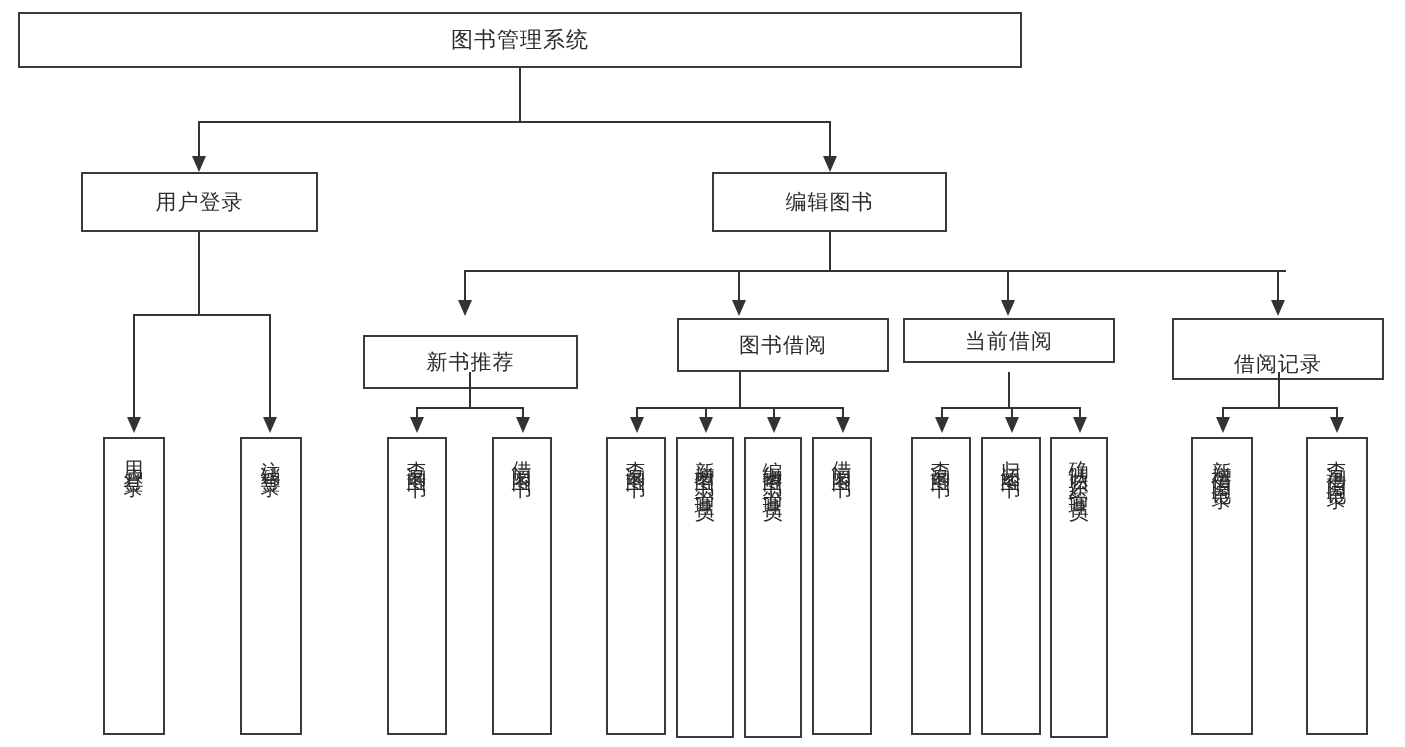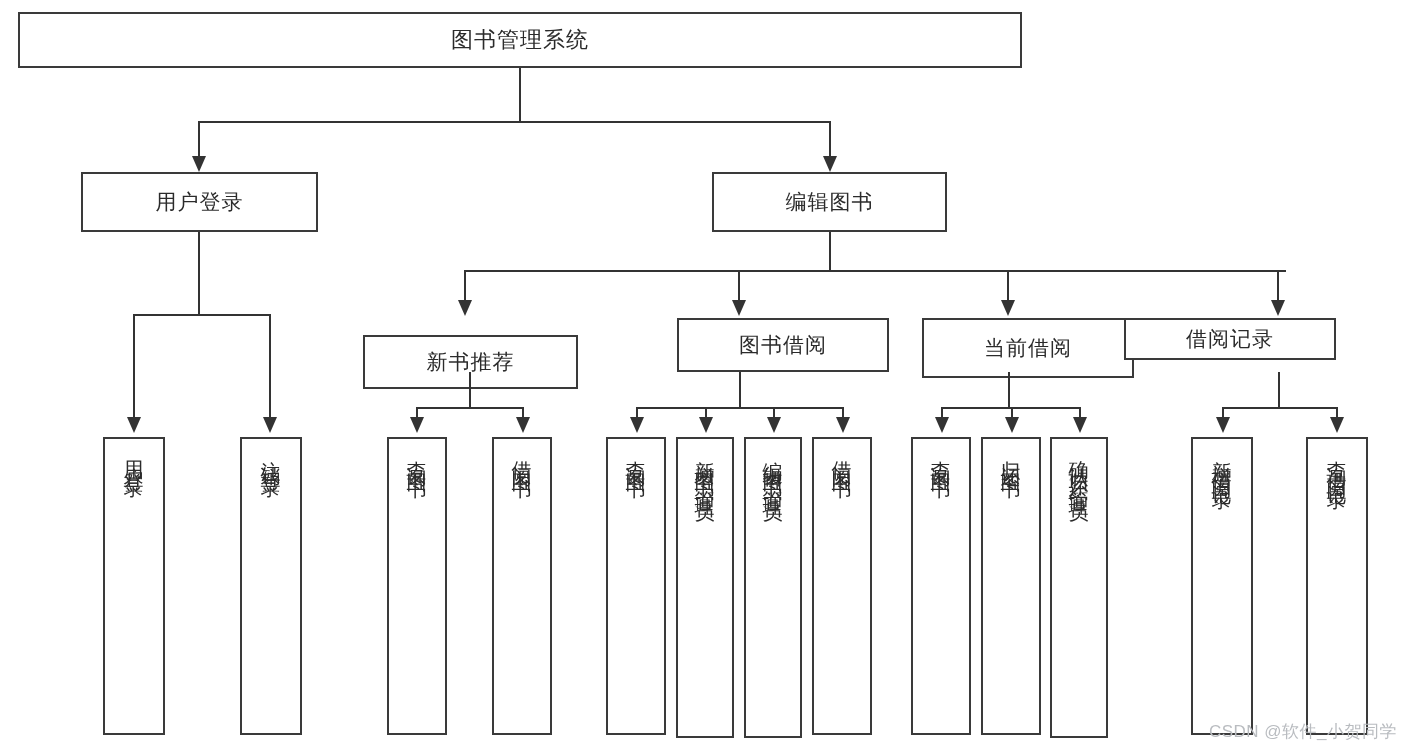--- a/index.html
+++ b/index.html
@@ -112,24 +112,24 @@
   <div class="arrow" style="left:1001px;top:300px;"></div>
   <div class="edge vline" style="left:1277px;top:270px;height:33px;"></div>
   <div class="arrow" style="left:1271px;top:300px;"></div>
 
   <div class="node h" style="left:363px;top:318px;width:215px;height:54px;margin-top:17px;">
     <span>新书推荐</span>
   </div>
   <div class="node h" style="left:634px;top:318px;width:212px;height:54px;margin-left:43px;">
     <span>图书借阅</span>
   </div>
-  <div class="node h" style="left:903px;top:318px;width:212px;height:60px;margin-left:19px;">
+  <div class="node h" style="left:903px;top:318px;width:212px;height:45px;">
     <span>当前借阅</span>
   </div>
-  <div class="node h" style="left:1124px;top:318px;width:212px;height:42px;">
+  <div class="node h" style="left:1172px;top:318px;width:212px;height:62px;align-items:flex-end;">
     <span>借阅记录</span>
   </div>
 
   <div class="edge vline" style="left:469px;top:372px;height:36px;"></div>
   <div class="edge hline" style="left:416px;top:407px;width:108px;"></div>
   <div class="edge vline" style="left:416px;top:407px;height:13px;"></div>
   <div class="arrow" style="left:410px;top:417px;"></div>
   <div class="edge vline" style="left:522px;top:407px;height:13px;"></div>
   <div class="arrow" style="left:516px;top:417px;"></div>
 
@@ -197,15 +197,14 @@
     <span class="vtext">确认归还（管理员）</span>
   </div>
 
   <div class="node v" style="left:1191px;top:437px;width:62px;height:298px;">
     <span class="vtext">新增借阅记录</span>
   </div>
   <div class="node v" style="left:1306px;top:437px;width:62px;height:298px;">
     <span class="vtext">查询借阅记录</span>
   </div>
 
-  <div id="watermark">CSDN @软件_小贺同学</div>
 
 </div>
 
 </body></html>

